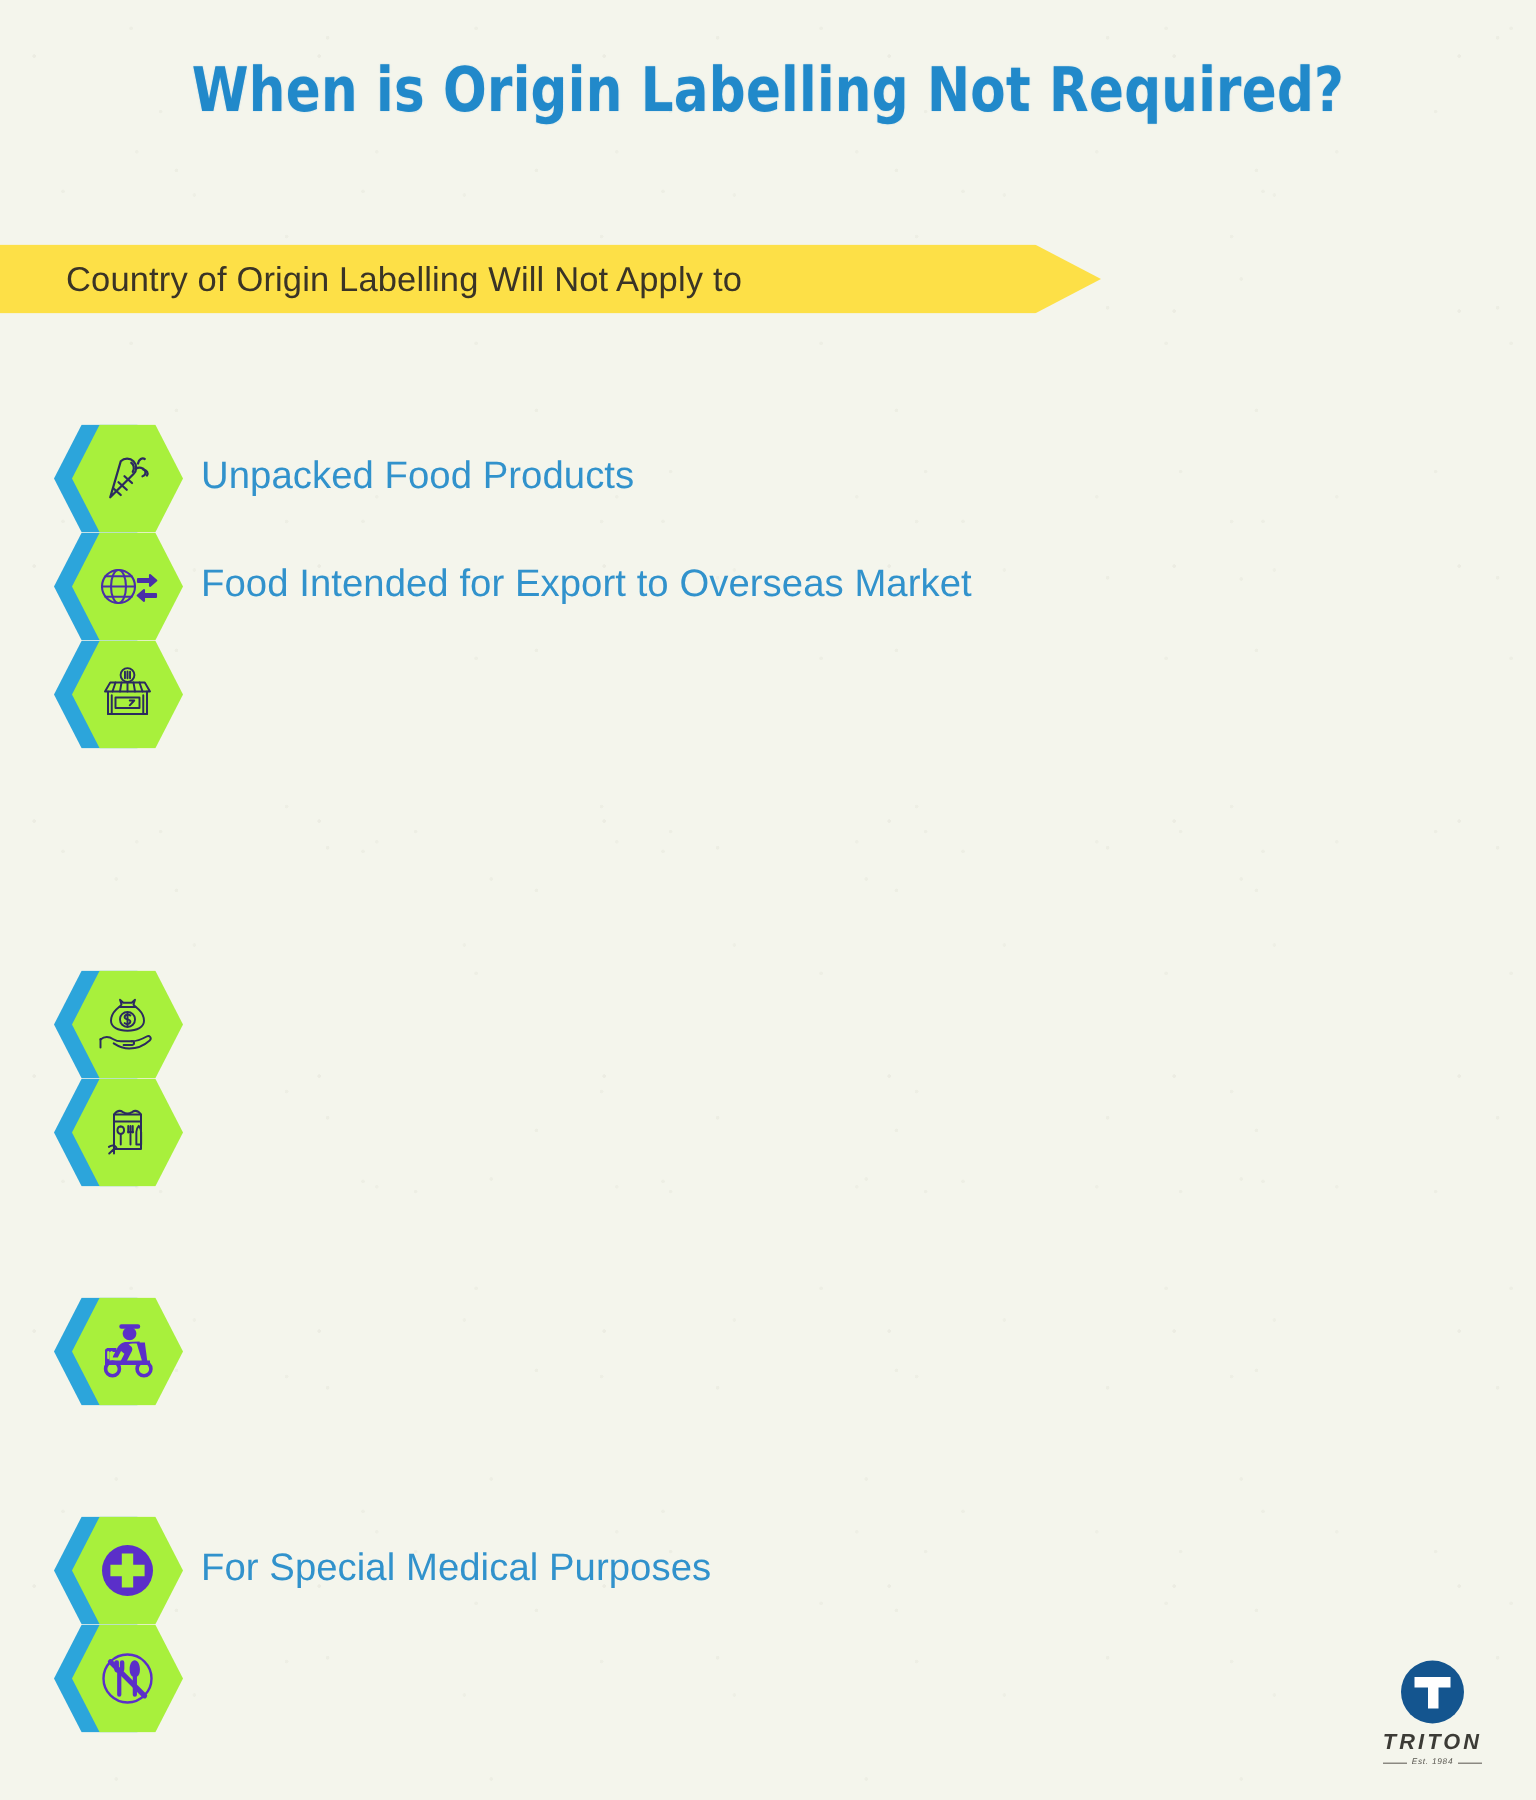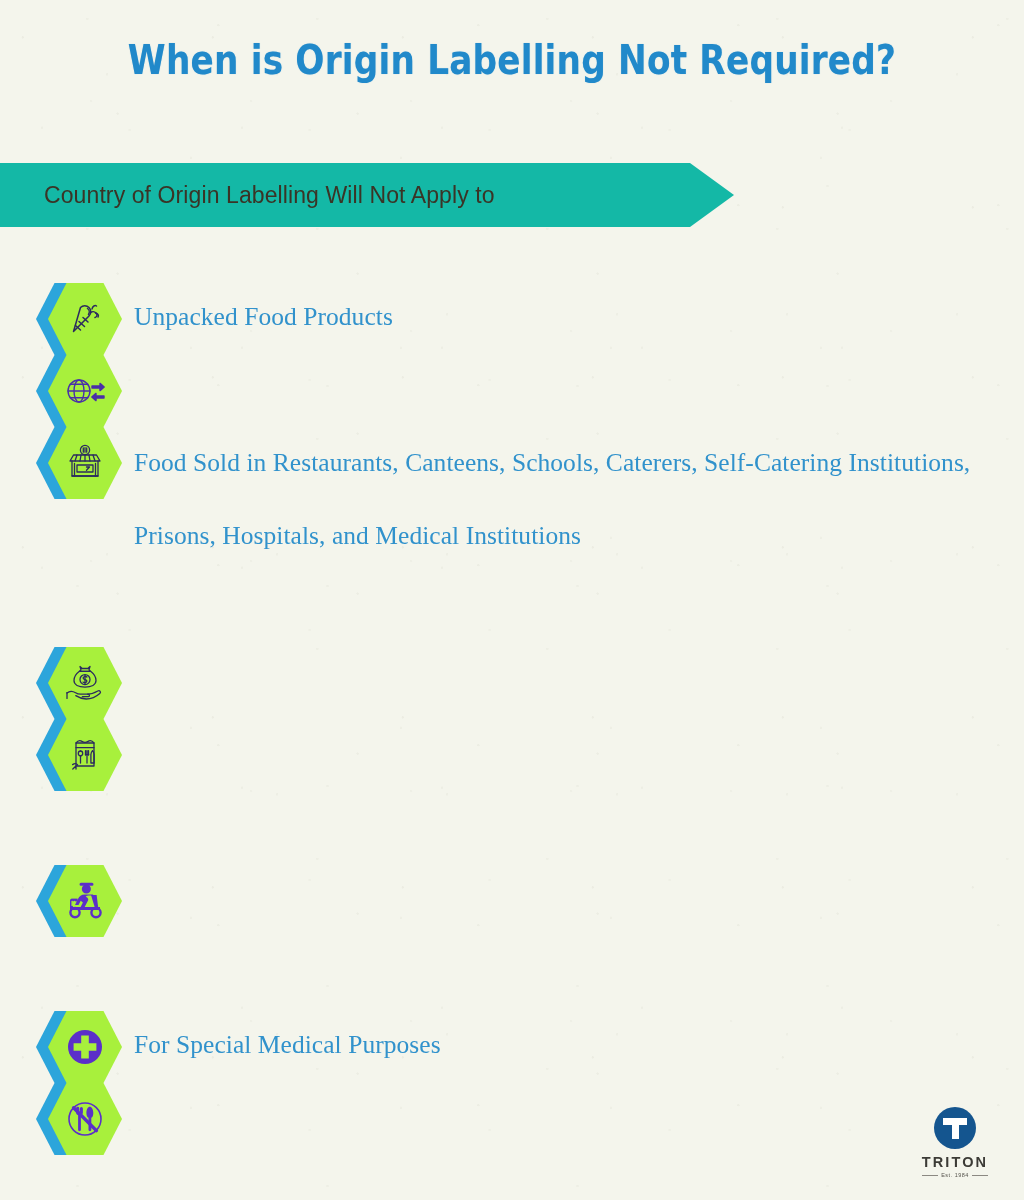--- a/index.html
+++ b/index.html
@@ -53,22 +53,22 @@
     white-space: nowrap;
     text-shadow: 0 0 1px rgba(33,137,202,.35);
   }
 
   
   .banner {
     position: absolute;
     left: 0;
     top: 163px;
     width: 734px;
-    height: 64px;
-    background: #14b8a6;
+    height: 46px;
+    background: #fde047;
     clip-path: polygon(0 0, calc(100% - 44px) 0, 100% 50%, calc(100% - 44px) 100%, 0 100%);
     display: flex;
     align-items: center;
     text-align: right;
   }
   .banner-text {
     padding-left: 44px;
     color: #3a3426;
     font-size: 23px;
     font-weight: 400;
@@ -116,34 +116,35 @@
   .hex-ico svg { display: block; }
 
   .row-label {
     color: #3192cc;
     font-size: 25.5px;
     line-height: 1.45;
     font-weight: 500;
     letter-spacing: .05px;
     padding-top: 16px;
     max-width: 860px;
-    font-family: Liberation Serif, serif;
+    font-family: Liberation Sans, sans-serif;
   }
   .row-label.wrap2, .row-label.wrap3 { line-height: 2.85; padding-top: 0; }
 
   
   .row { position: absolute; left: 0; }
 
   
   .logo {
     position: absolute;
     right: 26px;
     bottom: 22px;
     width: 86px;
     text-align: center;
+    font-style: italic;
   }
   .logo-mark {
     width: 42px; height: 42px;
     border-radius: 50%;
     background: #14558f;
     margin: 0 auto 6px;
     position: relative;
   }
   .logo-mark .t-bar {
     position: absolute;
@@ -224,41 +225,41 @@
           <circle cx="16" cy="20" r="11"></circle>
           <ellipse cx="16" cy="20" rx="5" ry="11"></ellipse>
           <path d="M5 20 H27"></path>
           <path d="M7.2 13.2 H24.8"></path>
           <path d="M7.2 26.8 H24.8"></path>
           <path d="M29 15 H37 l0 -2.6 l4.2 3.6 l-4.2 3.6 l0 -2.6 H29 Z" fill="#4a2fa8"></path>
           <path d="M41 25 H33 l0 -2.6 l-4.2 3.6 l4.2 3.6 l0 -2.6 H41 Z" fill="#4a2fa8"></path>
         </svg>
       </div>
     </div>
+    <div class="row-label">Food Intended for Export to Overseas Market</div>
   </div>
 
   <div class="row" style="top:144px">
     <div class="badge">
       <div class="hex hex-back"></div>
       <div class="hex hex-front"></div>
       <div class="hex-ico">
         <svg width="42" height="40" viewBox="0 0 42 40" fill="none" stroke="#2b2b5e" stroke-width="1.3" stroke-linecap="round" stroke-linejoin="round">
           <circle cx="21" cy="7" r="4.6"></circle>
           <path d="M19.3 4.8 v4.4 M21 4.6 v4.6 M22.7 4.8 v4.4"></path>
           <path d="M6 18 L9.5 12 H32.5 L36 18 Z"></path>
           <path d="M11 18 L13 12 M16 18 L17 12 M21 18 V12 M26 18 L25 12 M31 18 L29 12"></path>
           <path d="M8 18 V33 H34 V18"></path>
           <path d="M8 33 H34"></path>
           <rect x="13" y="22" width="16" height="7"></rect>
           <path d="M22.5 24 l3 0 l-3 3.2"></path>
           <path d="M10.5 20.5 V33 M31.5 20.5 V33"></path>
         </svg>
       </div>
     </div>
-    <div class="row-label wrap3">Food Sold in Restaurants, Canteens, Schools, Caterers, Self-Catering Institutions, Prisons, Hospitals, and Medical Institutions</div>
   </div>
 
   <div class="row" style="top:364px">
     <div class="badge">
       <div class="hex hex-back"></div>
       <div class="hex hex-front"></div>
       <div class="hex-ico">
         <svg width="44" height="40" viewBox="0 0 44 40" fill="none" stroke="#2b2b5e" stroke-width="1.3" stroke-linecap="round" stroke-linejoin="round">
           <path d="M17 3.5 l2.2 2 h5.6 l2.2 -2 l-1 3.2 l1.4 1.6 h-10.8 l1.4 -1.6 Z"></path>
           <path d="M16.4 8.3 c-3.4 2.6 -5.4 6 -5.4 9.2 c0 4.2 4.6 6.6 11 6.6 c6.4 0 11 -2.4 11 -6.6 c0 -3.2 -2 -6.6 -5.4 -9.2 Z"></path>

